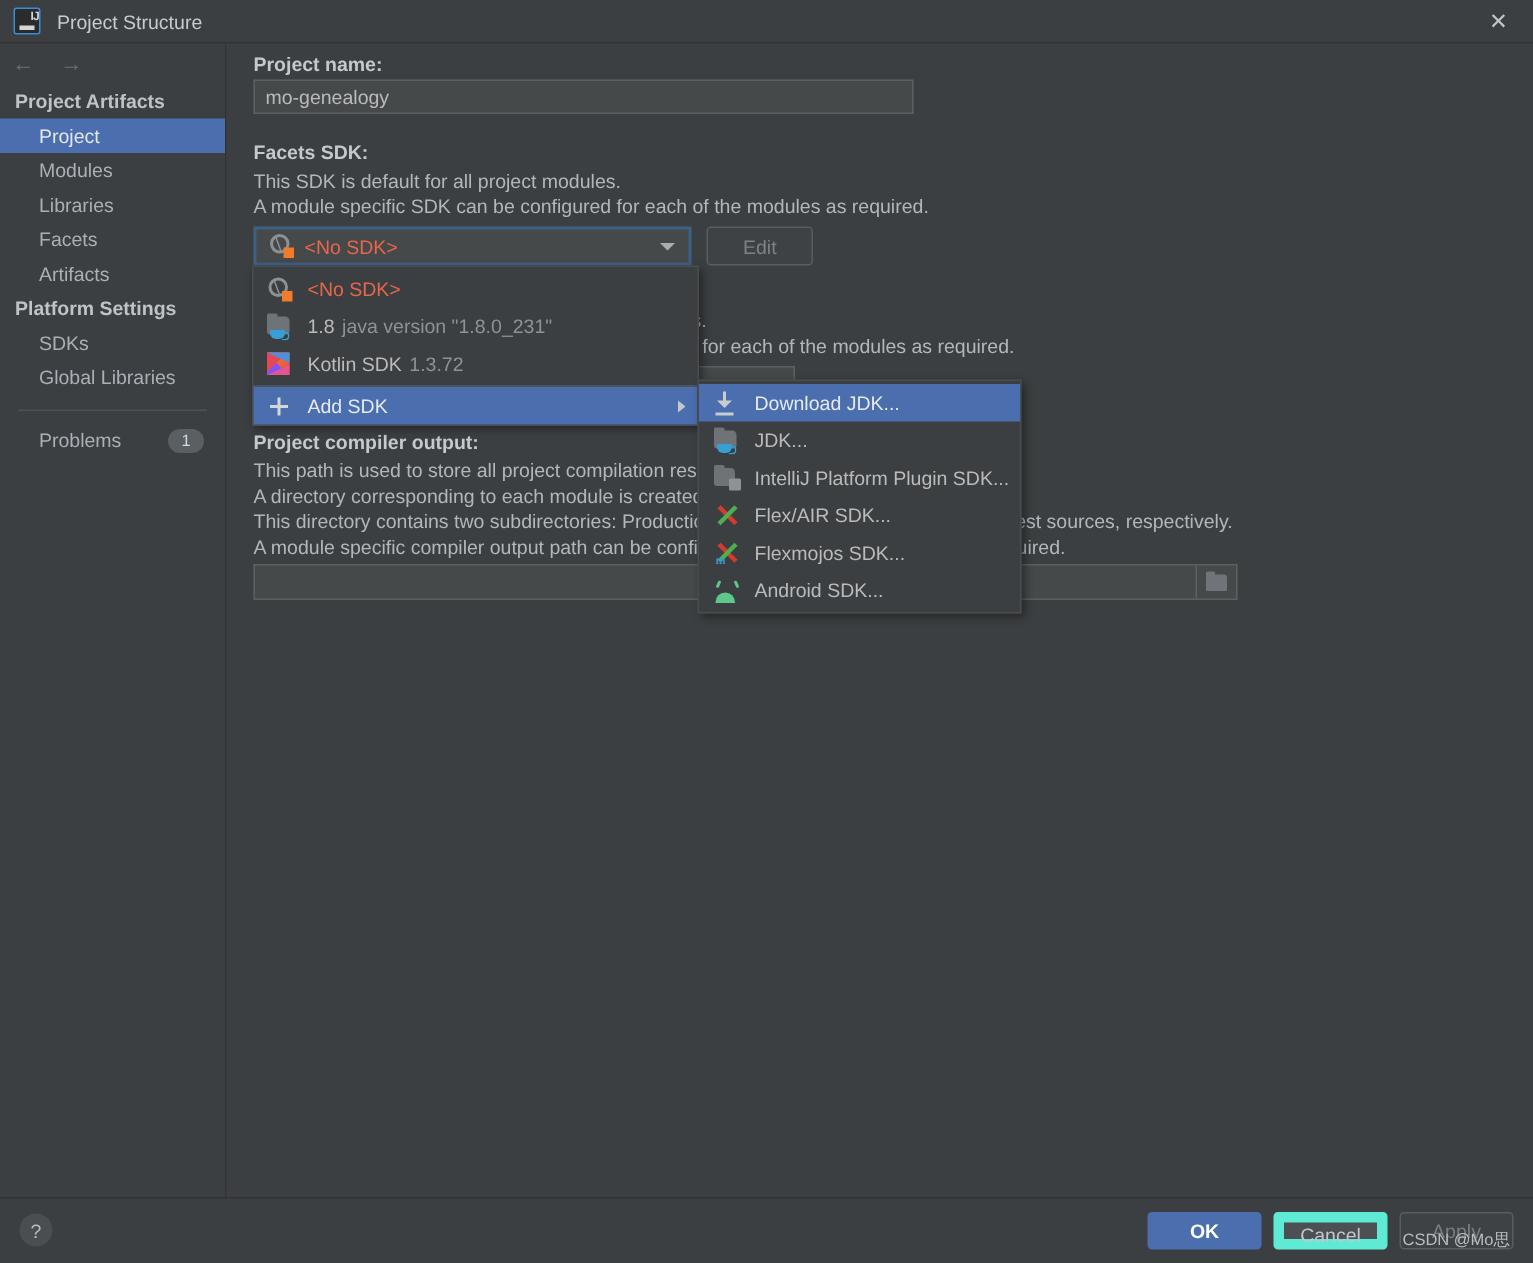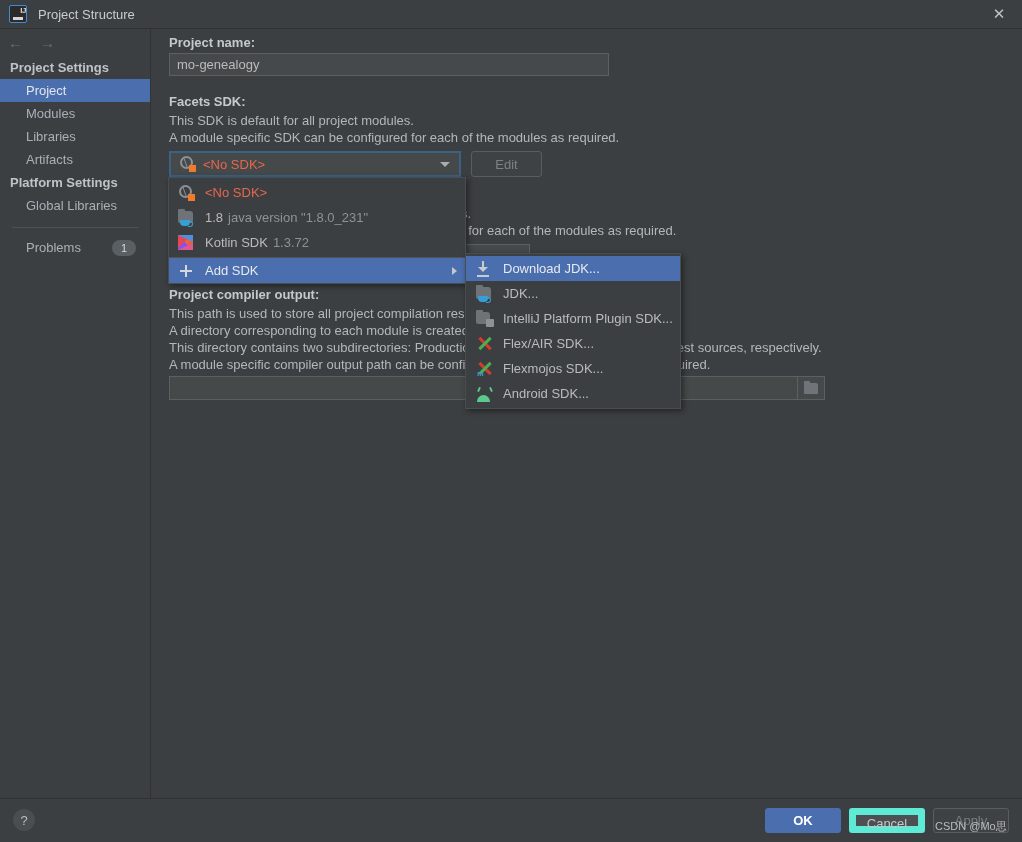--- a/index.html
+++ b/index.html
@@ -540,27 +540,29 @@
   <div id="window-title">Project Structure</div>
   <div id="close-button">✕</div>
 </div>
 
 <div id="sidebar">
   <div id="nav-arrows">
     <span class="nav-arrow">←</span>
     <span class="nav-arrow">→</span>
   </div>
 
-  <div class="group-header">Project Settings</div>
+  <div class="group-header">Project Artifacts</div>
   <div class="side-item selected">Project</div>
   <div class="side-item">Modules</div>
   <div class="side-item">Libraries</div>
+  <div class="side-item">Facets</div>
   <div class="side-item">Artifacts</div>
 
   <div class="group-header">Platform Settings</div>
+  <div class="side-item">SDKs</div>
   <div class="side-item">Global Libraries</div>
 
   <div id="sidebar-divider"></div>
 
   <div id="side-problems">
     <span>Problems</span>
     <span id="problems-badge">1</span>
   </div>
 </div>
 

